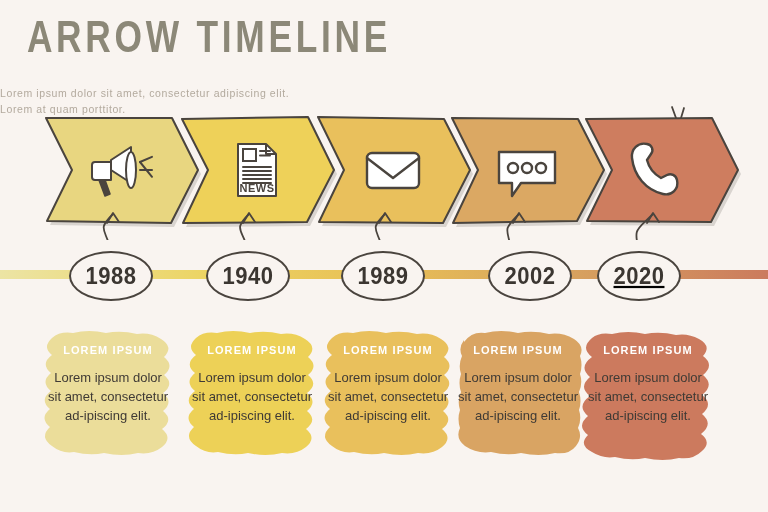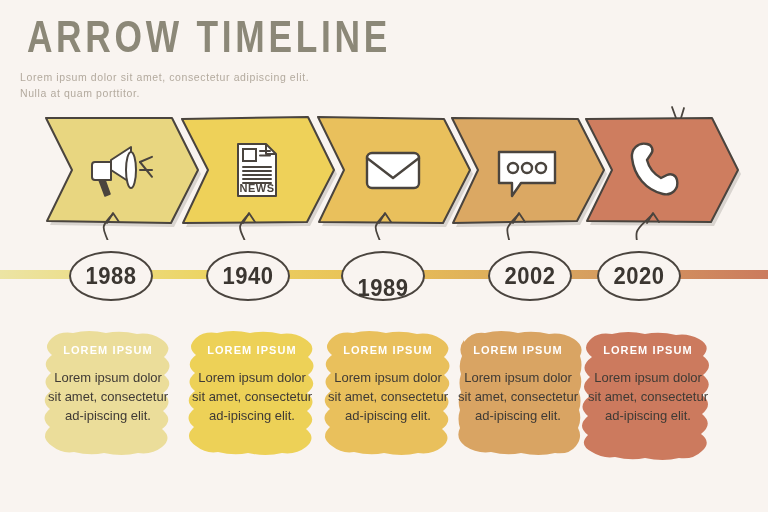--- a/index.html
+++ b/index.html
@@ -14,22 +14,22 @@
   .header { position:absolute; top:14px; left:0; width:768px; }
   .title {
     font-family:"Liberation Sans", sans-serif;
     font-size:38px; letter-spacing:4px; font-weight:700;
     color:#8c8878;
     transform:scaleY(1.18) scaleX(0.93);
     transform-origin:center top;
     line-height:1.02;
   }
   .subtitle {
-    margin-top:16px;
-    font-size:10.5px; letter-spacing:0.6px; color:#b3aa9e; line-height:1.55;padding-left:20px;
+    margin-top:32px;
+    font-size:10.5px; letter-spacing:0.6px; color:#b3aa9e; line-height:1.55;
   }
 
   
   .band { position:absolute; top:104px; left:0; width:768px; height:136px; }
   .band svg { display:block; }
 
   
   .timeline-bar {
     position:absolute; left:0; top:270px; width:768px; height:9px;
     background:linear-gradient(to right,#ece4a4 0%,#ecd463 27%,#e8bf56 50%,#d8a45f 73%,#cb7b5e 100%);
@@ -70,21 +70,21 @@
     font-size:13px; line-height:1.48; color:#3f3a35;
   }
 </style>
 </head>
 <body>
 
 <div class="header">
   <div class="title">ARROW TIMELINE</div>
   <div class="subtitle">
     <div>Lorem ipsum dolor sit amet, consectetur adipiscing elit.</div>
-    <div>Nulla at quam porttitor.</div>
+    <div>Lorem at quam porttitor.</div>
   </div>
 </div>
 
 <div class="band">
   <svg width="768" height="136" viewBox="0 0 768 136">
     <defs>
 
       <g id="chev"></g>
     </defs>
     <g id="arrows-group">
@@ -169,29 +169,29 @@
 
 <div class="badges">
   <div class="badge" style="left:69px;top:5px;">
     <span class="ell"></span>
     <span class="yr">1988</span>
   </div>
   <div class="badge" style="left:206px;top:5px;">
     <span class="ell"></span>
     <span class="yr">1940</span>
   </div>
-  <div class="badge" style="left:341px;top:5px;align-items:flex-end;">
+  <div class="badge" style="left:341px;top:5px;">
     <span class="ell"></span>
     <span class="yr">1989</span>
   </div>
   <div class="badge" style="left:488px;top:5px;">
     <span class="ell"></span>
     <span class="yr">2002</span>
   </div>
-  <div class="badge" style="left:597px;top:5px;">
+  <div class="badge" style="left:597px;top:5px;text-decoration:underline;">
     <span class="ell"></span>
     <span class="yr">2020</span>
   </div>
 </div>
 
 <div class="cards">
 
   <div class="card" style="left:38px;top:6px;">
     <svg viewBox="0 0 140 162">
       <path class="blob" d="M14 20 q-10 9 0 17 q-12 9 -1 18 q-11 9 0 18 q-12 9 -1 18 q-11 9 0 18 q-11 10 2 19 q10 8 22 6 q16 4 30 1 q18 4 34 0 q14 2 24 -6 q11 -9 0 -18 q12 -9 1 -18 q11 -9 0 -18 q12 -9 1 -18 q11 -9 0 -18 q10 -10 -3 -18 q-11 -7 -24 -5 q-16 -4 -31 -1 q-17 -4 -33 0 q-13 -2 -21 5 Z" fill="#ebdd9a"></path>

